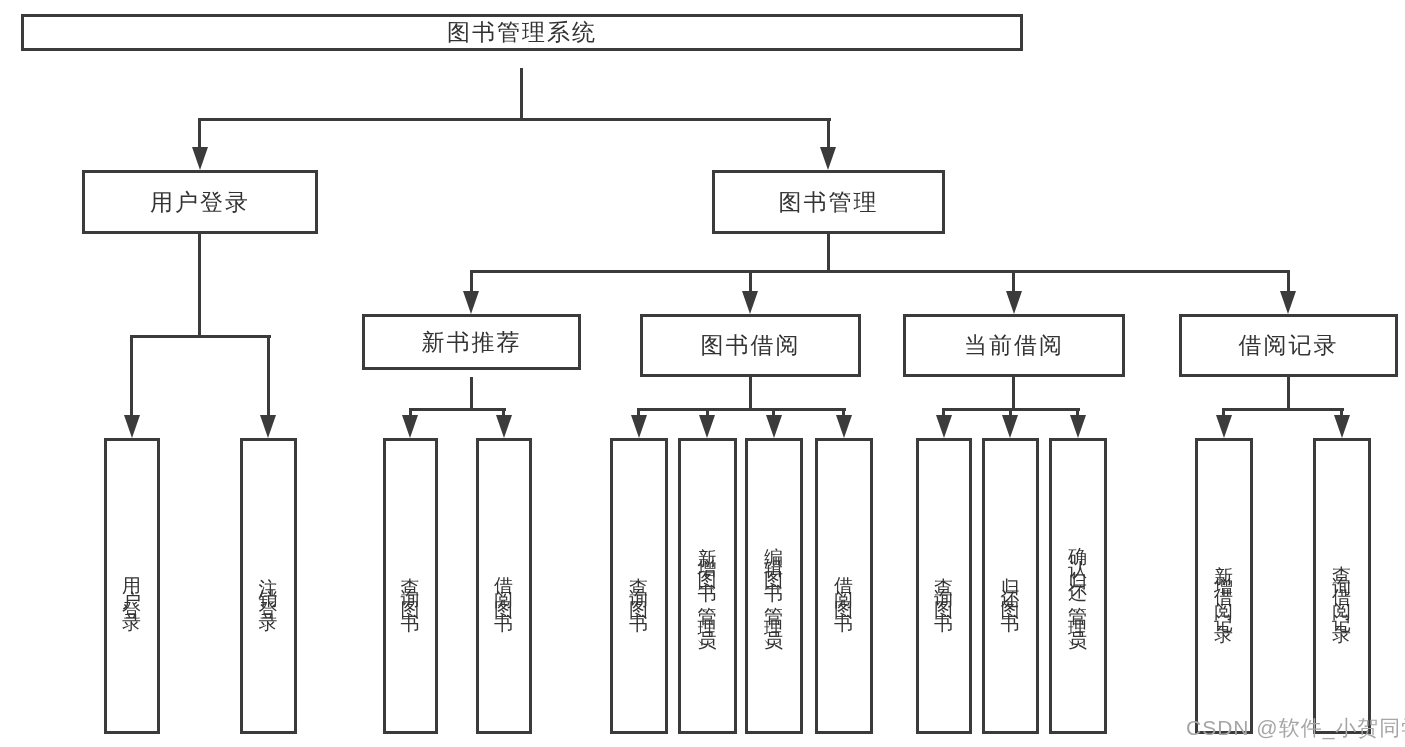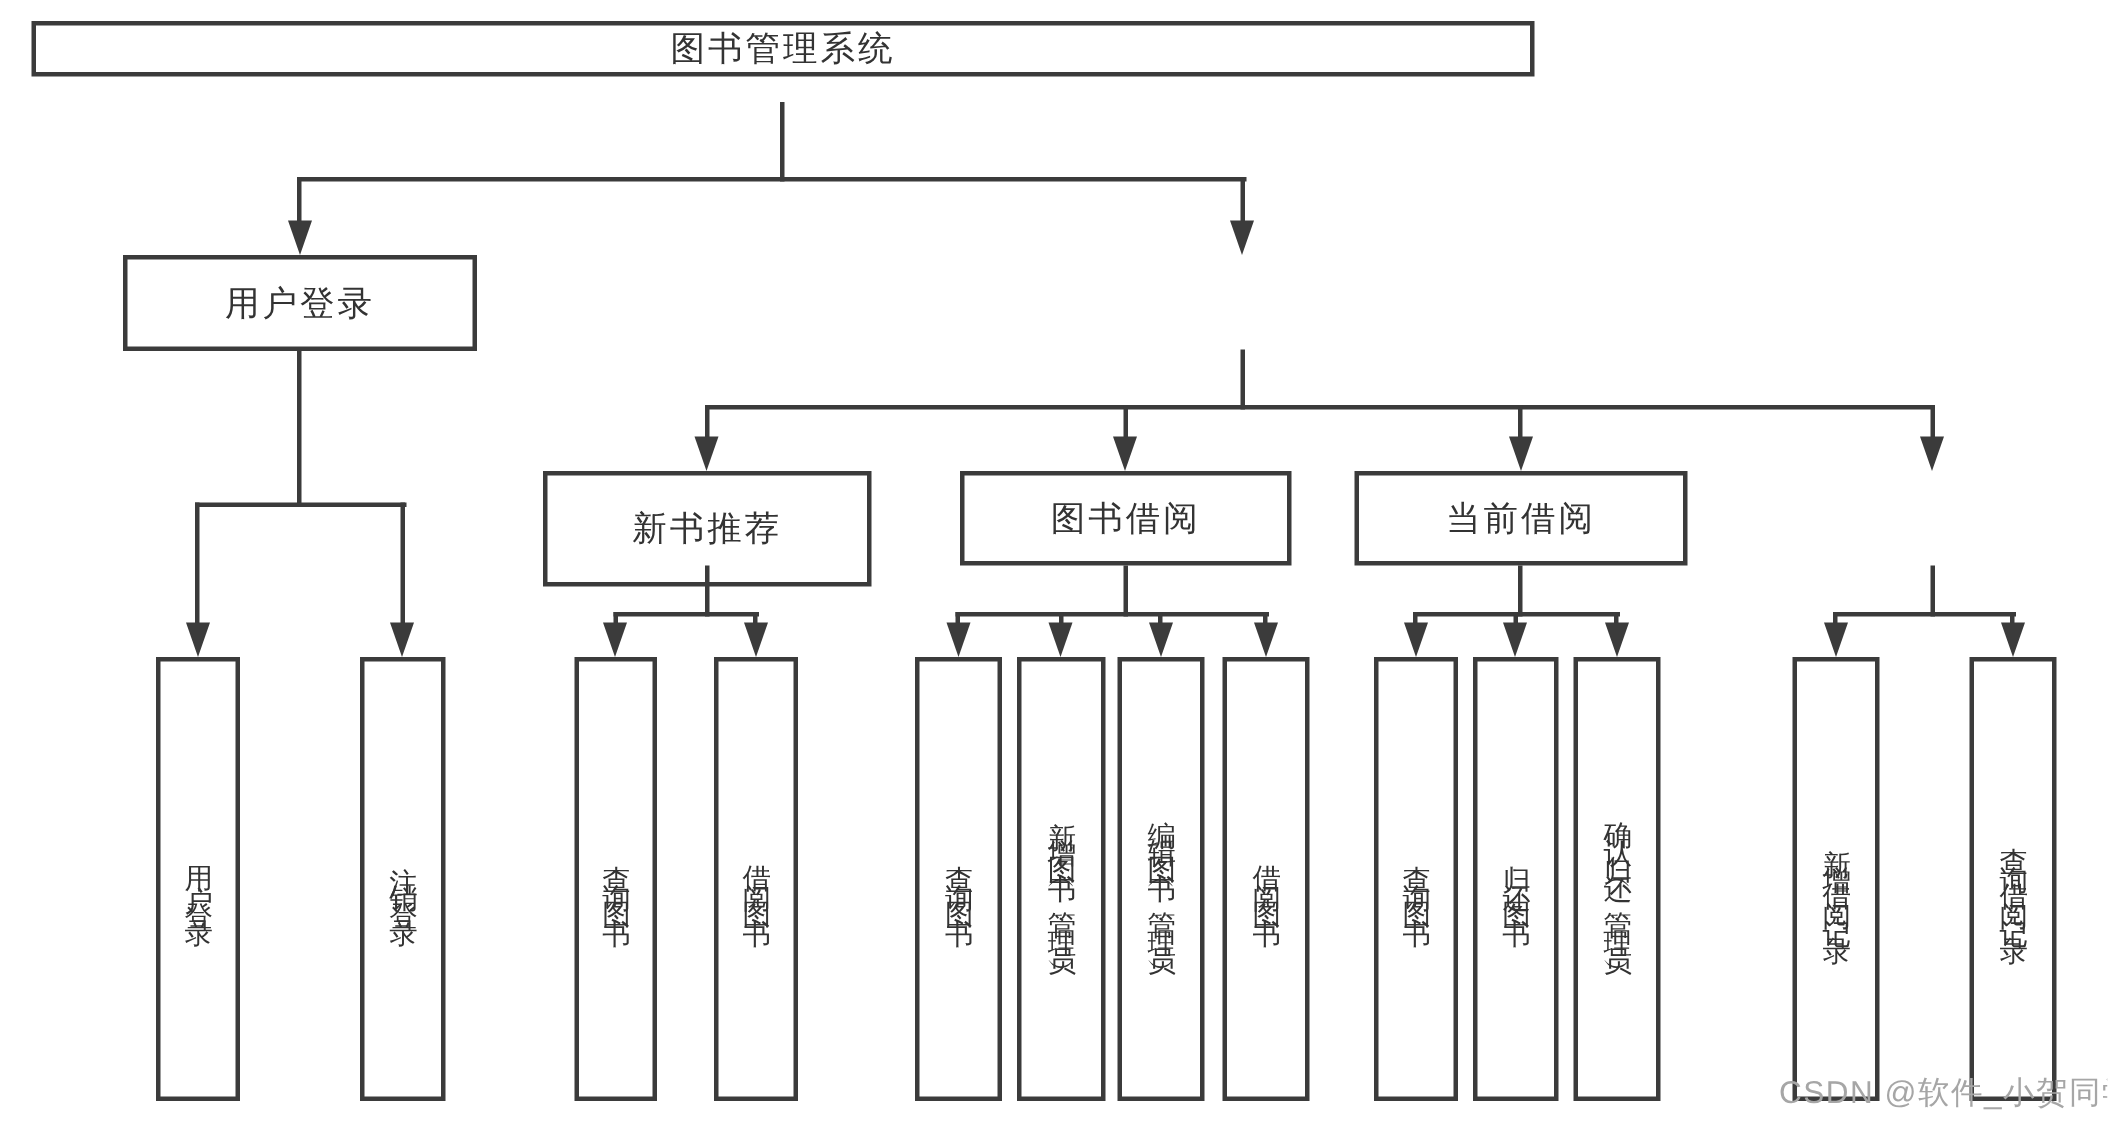--- a/index.html
+++ b/index.html
@@ -41,29 +41,35 @@
 
 <div class="stage">
 
   <div class="box" style="left:21px;top:14px;width:1002px;height:37px;">
     <span class="hlabel">图书管理系统</span>
   </div>
 
   <div class="box" style="left:82px;top:170px;width:236px;height:64px;">
     <span class="hlabel">用户登录</span>
   </div>
+  <div class="box" style="left:712px;top:170px;width:233px;height:64px;">
+    <span class="hlabel">图书管理</span>
+  </div>
 
-  <div class="box" style="left:362px;top:314px;width:219px;height:77px;">
+  <div class="box" style="left:362px;top:314px;width:219px;height:56px;">
     <span class="hlabel">新书推荐</span>
   </div>
   <div class="box" style="left:640px;top:314px;width:221px;height:63px;">
     <span class="hlabel">图书借阅</span>
   </div>
   <div class="box" style="left:903px;top:314px;width:222px;height:63px;">
     <span class="hlabel">当前借阅</span>
+  </div>
+  <div class="box" style="left:1179px;top:314px;width:219px;height:63px;">
+    <span class="hlabel">借阅记录</span>
   </div>
 
   <div class="box vbox" style="left:104px;top:438px;width:56px;height:296px;">
     <span class="vlabel">用户登录</span>
   </div>
   <div class="box vbox" style="left:240px;top:438px;width:57px;height:296px;">
     <span class="vlabel">注销登录</span>
   </div>
   <div class="box vbox" style="left:383px;top:438px;width:55px;height:296px;">
     <span class="vlabel">查询图书</span>

